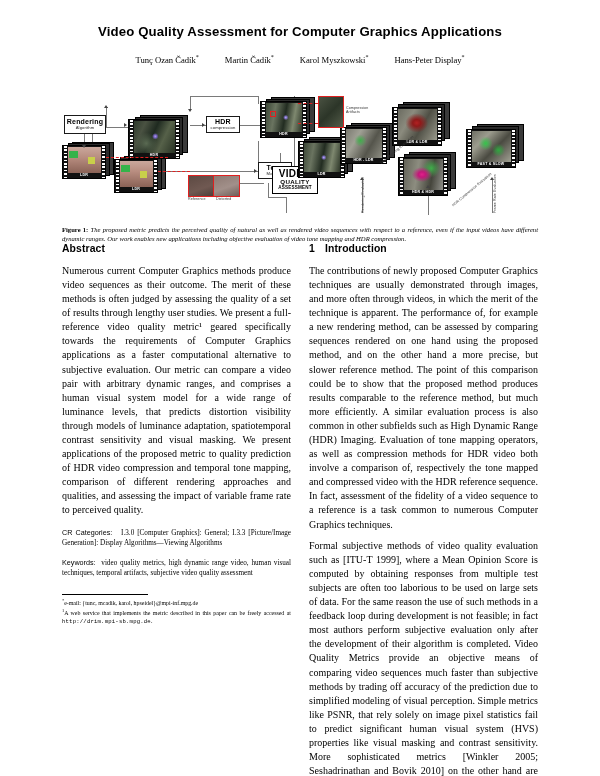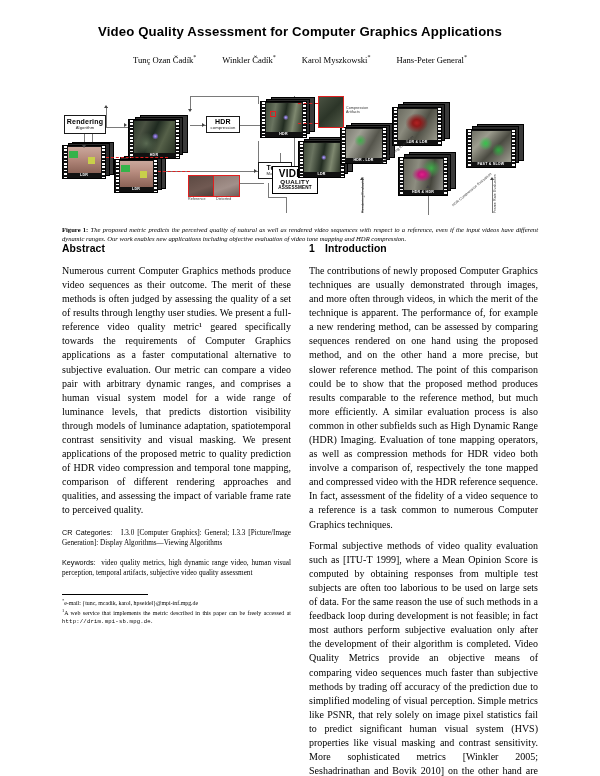--- a/index.html
+++ b/index.html
@@ -338,23 +338,23 @@
 </head>
 <body>
 
 <div class="page">
   <div class="content">
 
     <h1 class="paper-title">Video Quality Assessment for Computer Graphics Applications</h1>
 
     <div class="authors">
       <span class="author"><span>Tunç Ozan Čadík</span><sup>*</sup></span>
-      <span class="author"><span>Winkler Čadík</span><sup>*</sup></span>
+      <span class="author"><span>Martin Čadík</span><sup>*</sup></span>
       <span class="author"><span>Karol Myszkowski</span><sup>*</sup></span>
-      <span class="author"><span>Hans-Peter General</span><sup>*</sup></span>
+      <span class="author"><span>Hans-Peter Display</span><sup>*</sup></span>
     </div>
 
     <div class="figure-wrap">
       <div class="fig-canvas">
 
         <div class="arrow h" style="left:44px; top:48px; width:24px;"></div>
         <div class="arrow v" style="left:22px; top:48px; height:22px;"></div>
         <div class="arrow v" style="left:30px; top:48px; height:18px;"></div>
         <div class="arrow v" style="left:44px; top:28px; height:20px;"></div>
         <div class="arrow h" style="left:44px; top:28px; width:2px;"></div>
@@ -573,21 +573,21 @@
         <h2 class="sec">Abstract</h2>
         <p class="body">Numerous current Computer Graphics methods produce video sequences as their outcome. The merit of these methods is often judged by assessing the quality of a set of results through lengthy user studies. We present a full-reference video quality metric¹ geared specifically towards the requirements of Computer Graphics applications as a faster computational alternative to subjective evaluation. Our metric can compare a video pair with arbitrary dynamic ranges, and comprises a human visual system model for a wide range of luminance levels, that predicts distortion visibility through models of luminance adaptation, spatiotemporal contrast sensitivity and visual masking. We present applications of the proposed metric to quality prediction of HDR video compression and temporal tone mapping, comparison of different rendering approaches and qualities, and assessing the impact of variable frame rate to perceived quality.</p>
 
         <div class="tag-para">
           <span class="tag">CR Categories:</span>
           &nbsp;&nbsp;<span>I.3.0 [Computer Graphics]: General; I.3.3 [Picture/Image Generation]: Display Algorithms—Viewing Algorithms</span>
         </div>
 
         <div class="tag-para">
           <span class="tag">Keywords:</span>
-          &nbsp;<span>video quality metrics, high dynamic range video, human visual perception, temporal artifacts, subjective video quality assessment</span>
+          &nbsp;<span>video quality metrics, high dynamic range video, human visual techniques, temporal artifacts, subjective video quality assessment</span>
         </div>
 
         <div class="footnote-rule"></div>
 
         <p class="footnote">
           <sup>*</sup><span>e-mail: {tunc, mcadik, karol, hpseidel}@mpi-inf.mpg.de</span>
         </p>
         <p class="footnote">
           <sup>1</sup><span>A web service that implements the metric described in this paper can be freely accessed at </span><span class="mono">http://drim.mpi-sb.mpg.de</span><span>.</span>
         </p>

